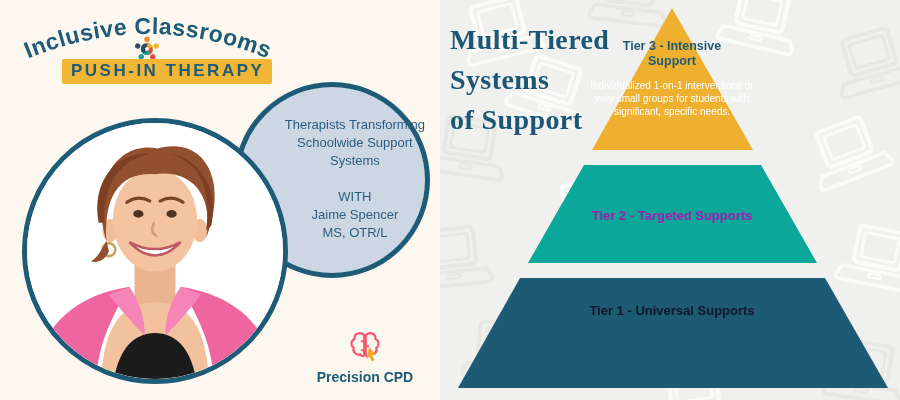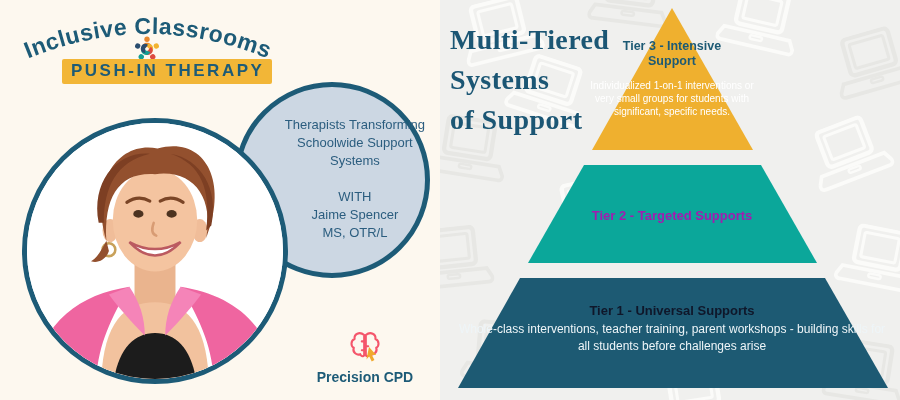--- a/index.html
+++ b/index.html
@@ -269,15 +269,14 @@
       <polygon points="144,165 321,165 377,263 88,263" fill="#0ba79a"></polygon>
       <polygon points="80,278 385,278 448,388 18,388" fill="#1d5a73"></polygon>
     </svg>
 
     <div class="tier-text tier-heading t3-heading">Tier 3 - Intensive Support</div>
     <div class="tier-text t3-body">Individualized 1-on-1 interventions or very small groups for students with significant, specific needs.</div>
 
     <div class="tier-text tier-heading t2-heading">Tier 2 - Targeted Supports</div>
 
     <div class="tier-text tier-heading t1-heading">Tier 1 - Universal Supports</div>
-    <div class="tier-text t1-body">Whole-class interventions, teacher training, parent workshops - building skills for all students before challenges arise</div>
   </div>
 </div>
 
 </body></html>

